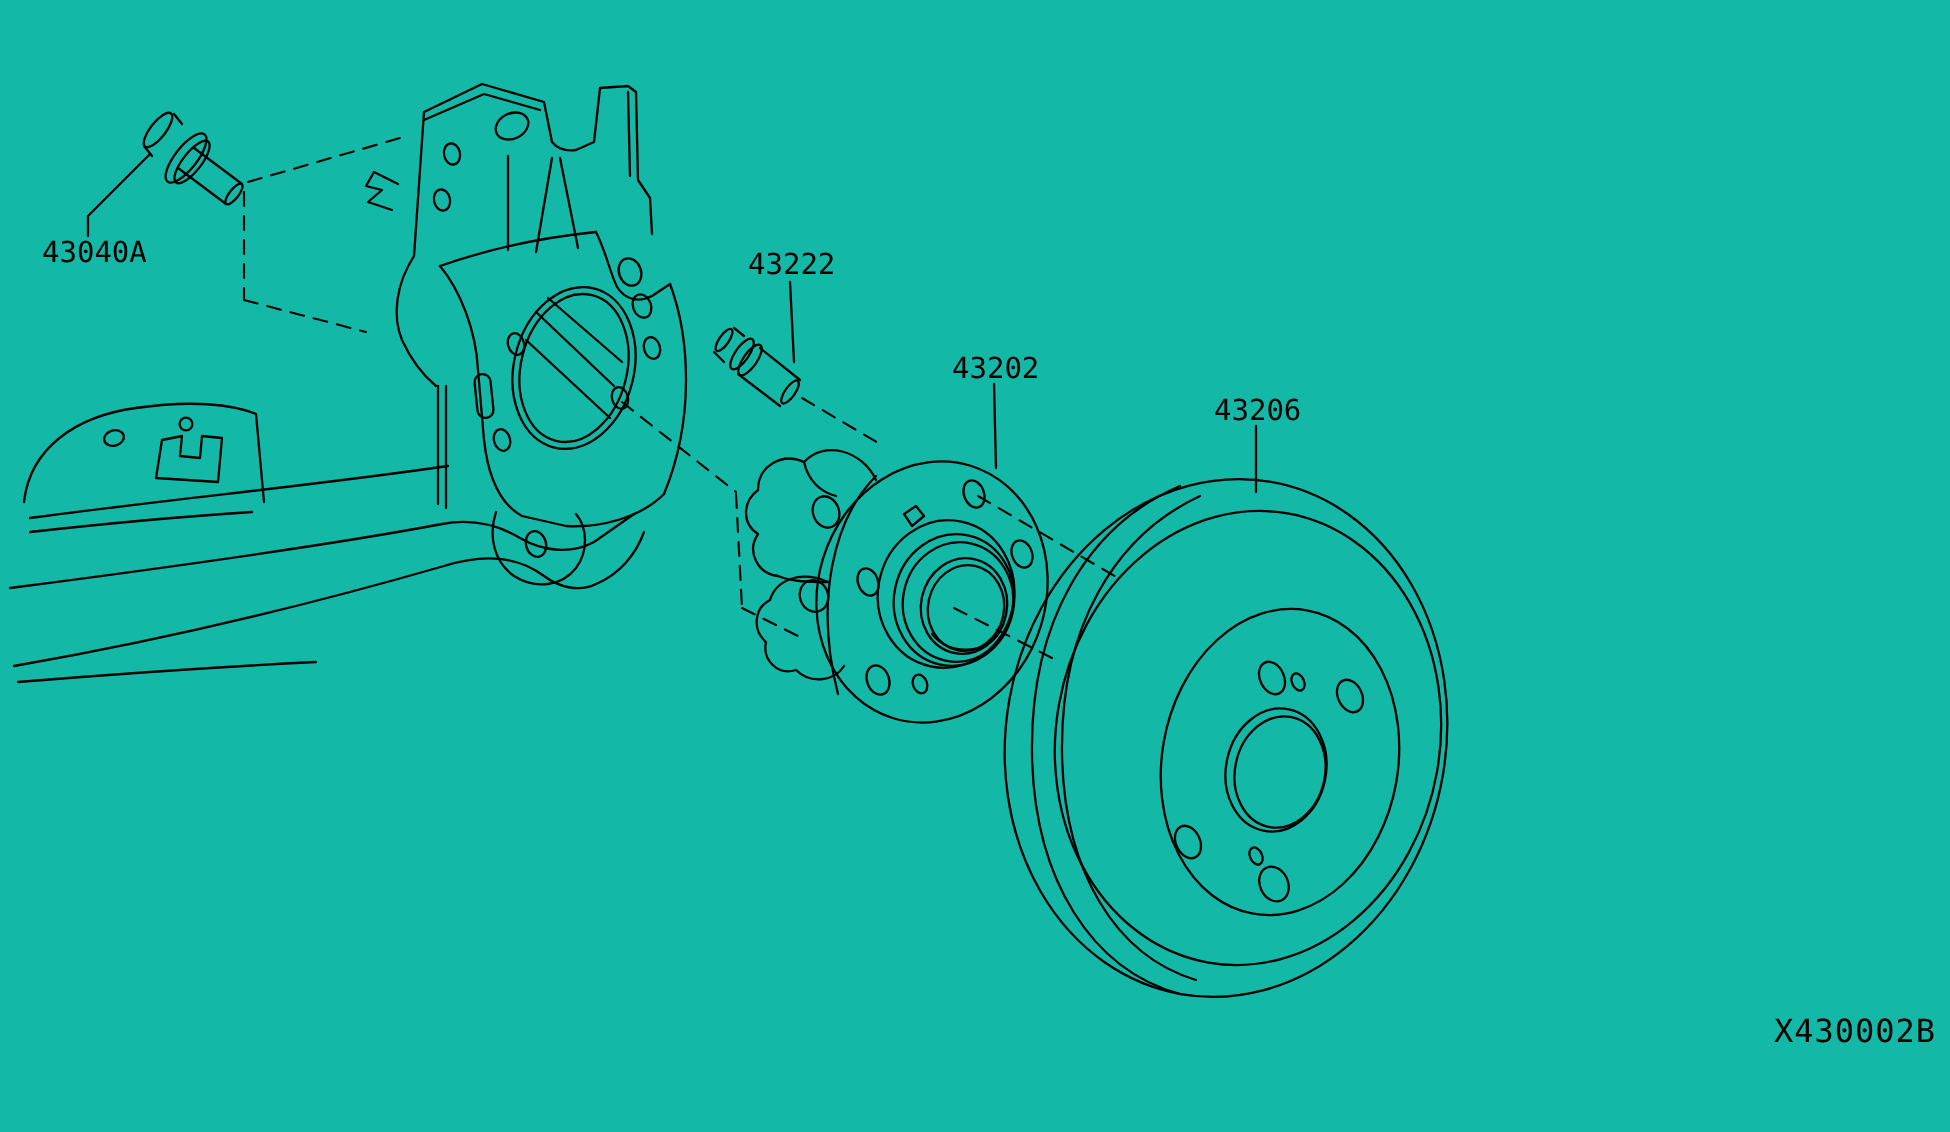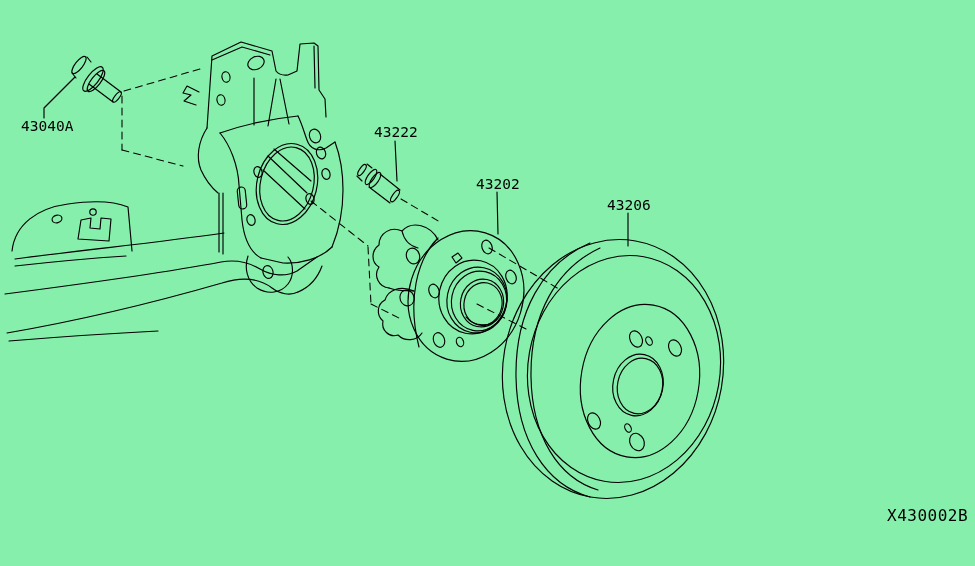--- a/index.html
+++ b/index.html
@@ -4,21 +4,21 @@
 <style>
   html, body {
     margin: 0;
     padding: 0;
     background: #ffffff;
   }
   .stage {
     position: relative;
     width: 975px;
     height: 566px;
-    background: #86efac;
+    background: #14b8a6;
     overflow: hidden;
   }
   svg.diagram {
     display: block;
     width: 975px;
     height: 566px;
   }
   svg.diagram path,
   svg.diagram ellipse,
   svg.diagram circle,

